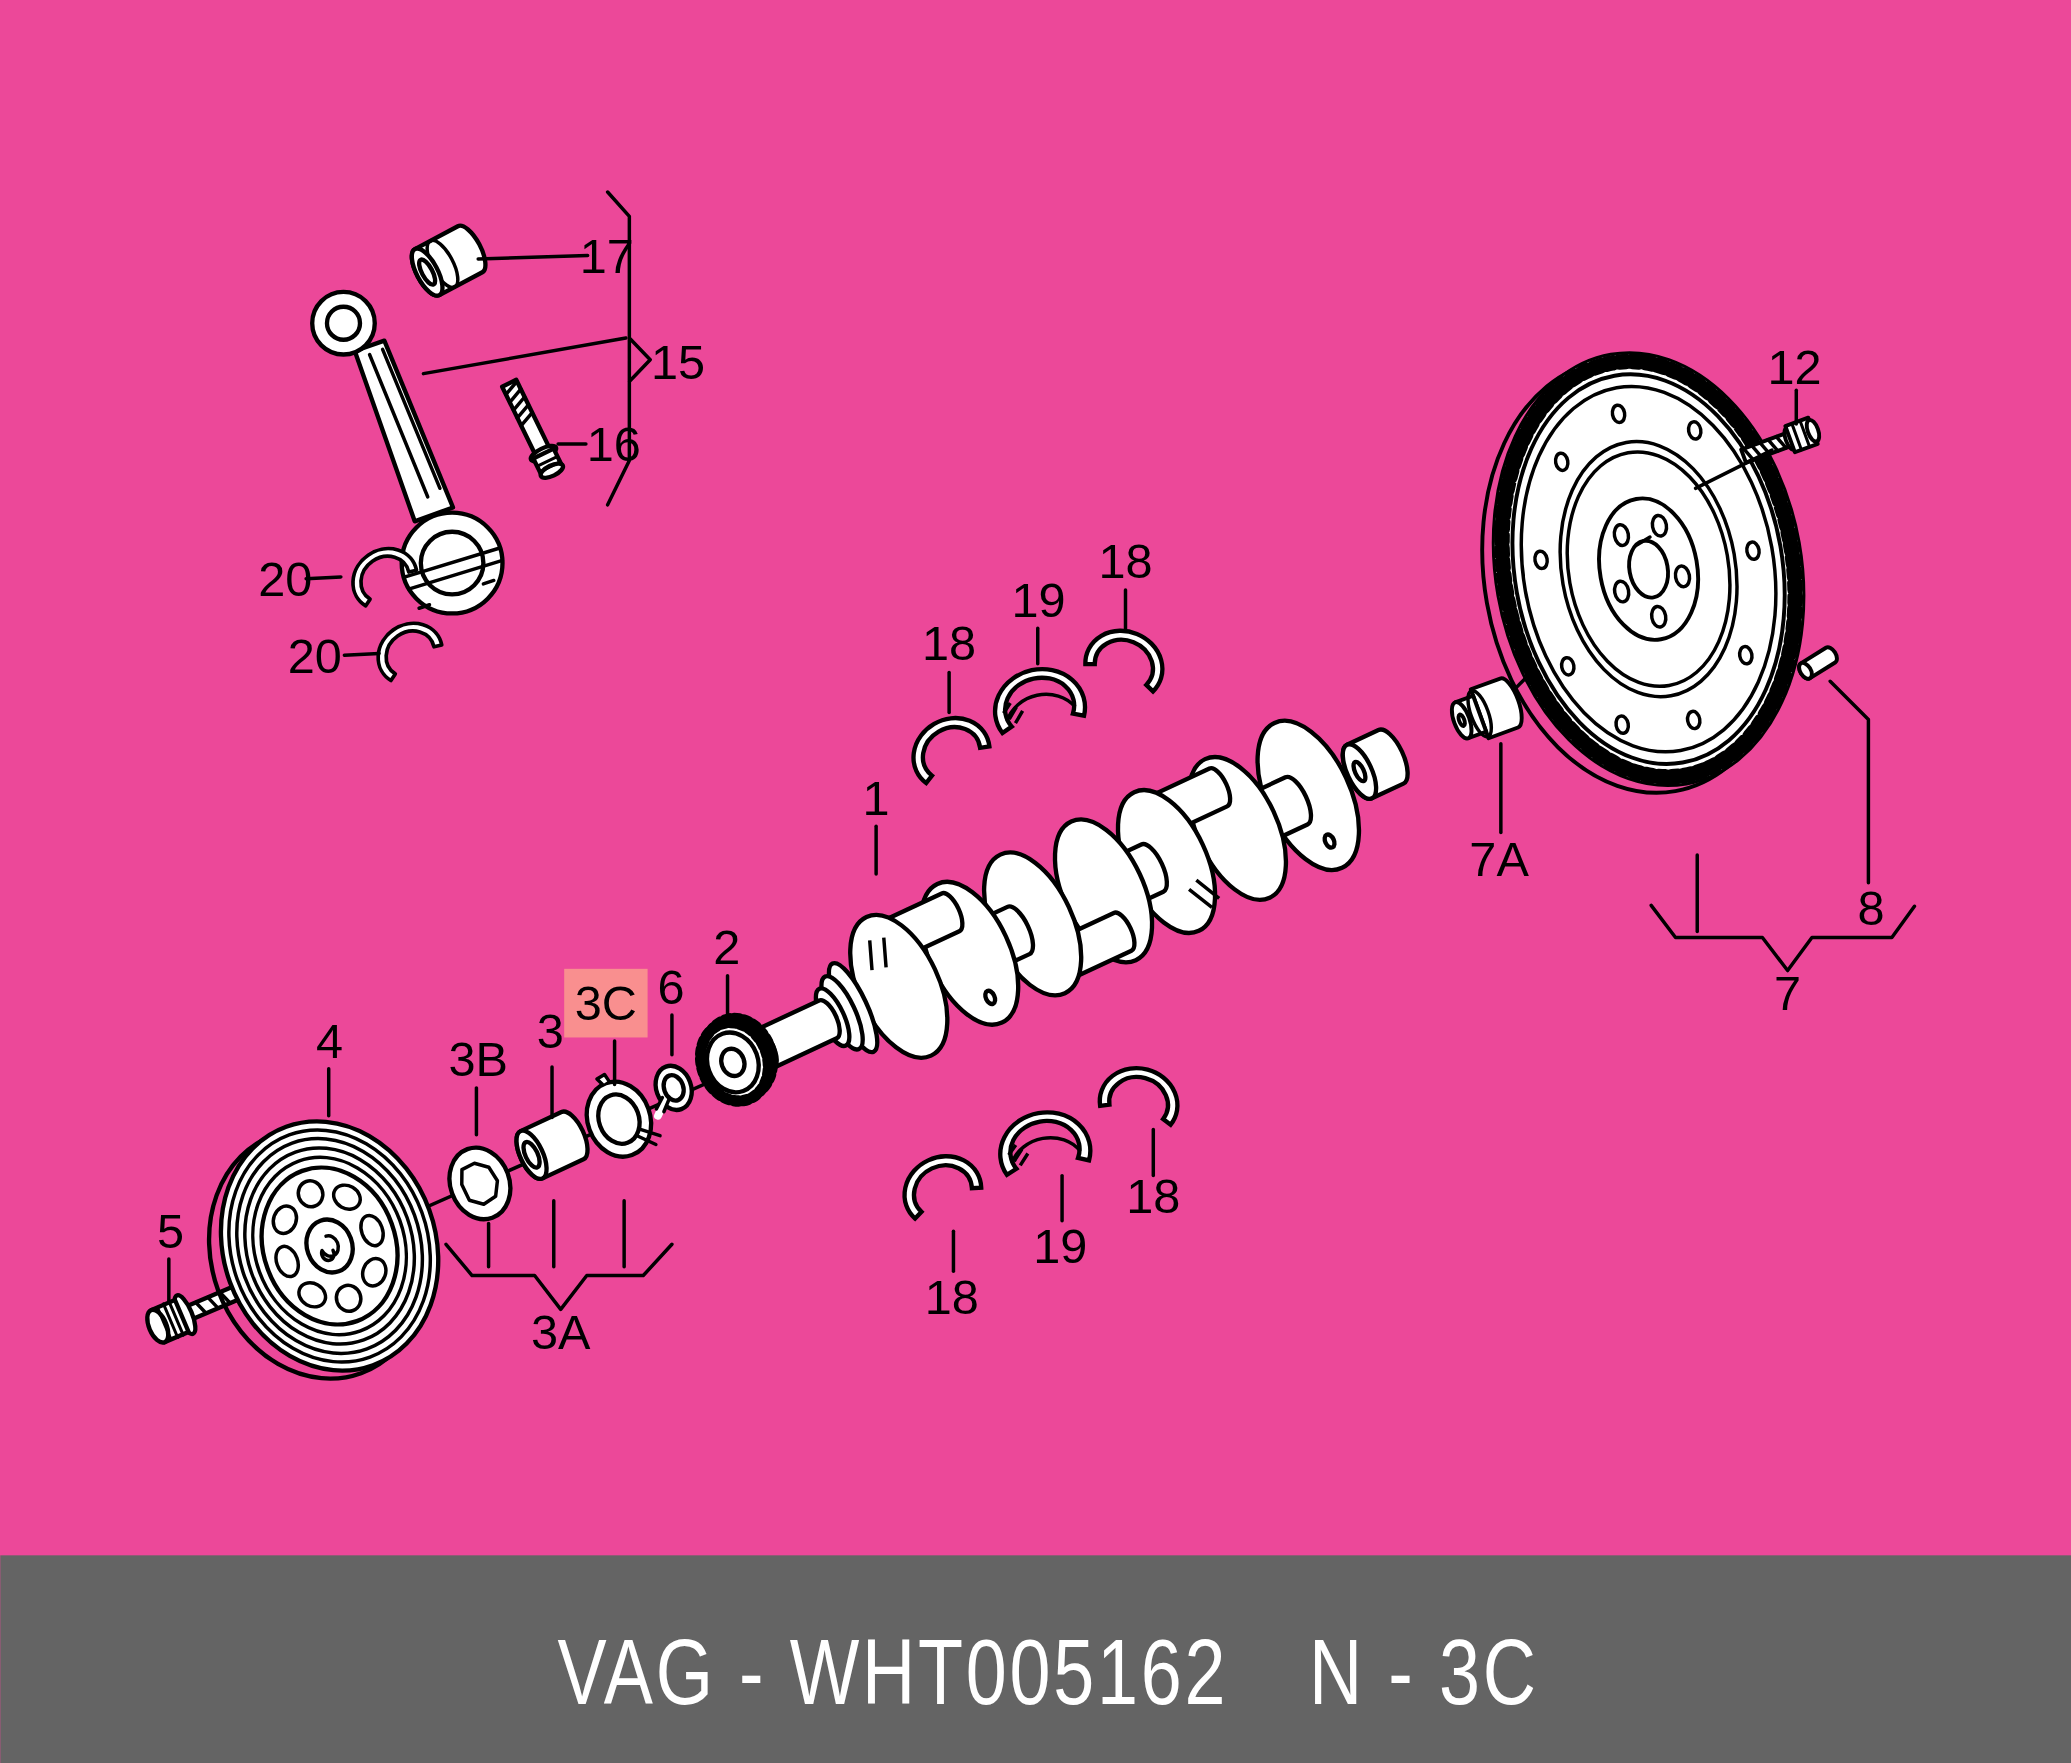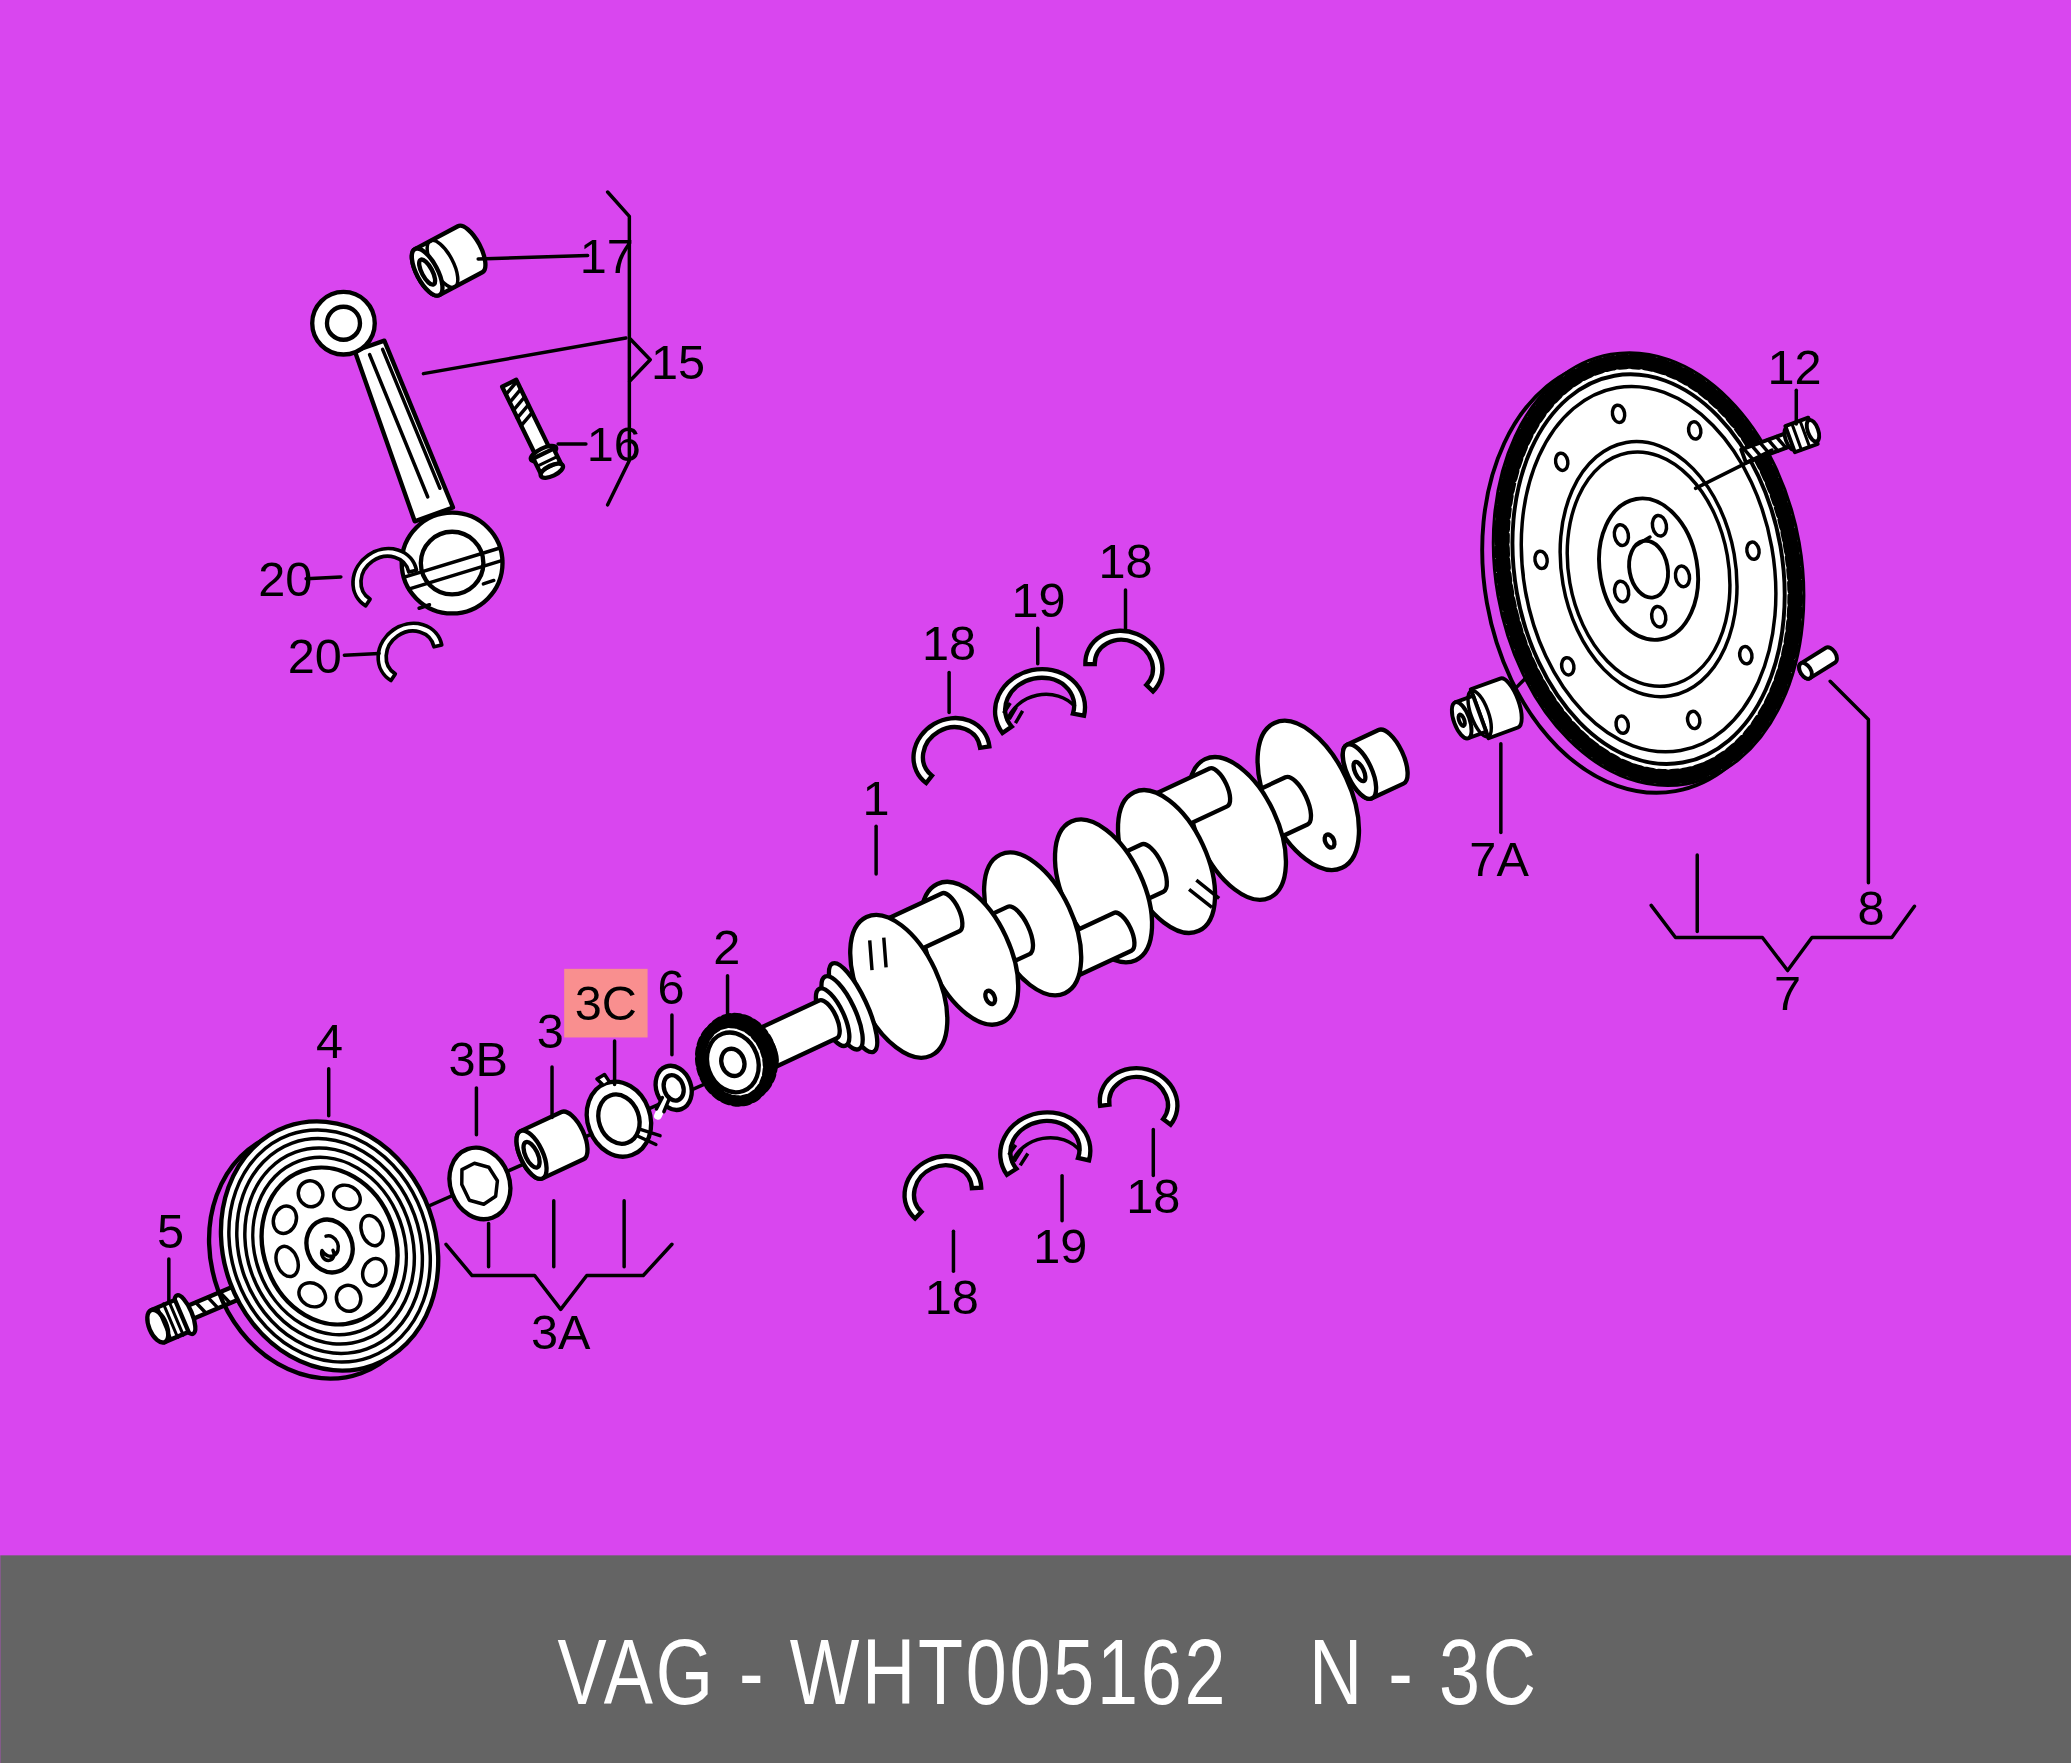--- a/index.html
+++ b/index.html
@@ -1,16 +1,16 @@
 <!DOCTYPE html>
 <html style="font-size:14px"><head>
 <meta charset="utf-8">
 <style>
   html,body{margin:0;padding:0;background:#fff;}
-  .stage{position:relative;width:2072px;height:1763px;background:#d946ef;overflow:hidden;
+  .stage{position:relative;width:2072px;height:1763px;background:#ec4899;overflow:hidden;
          font-family:"Liberation Sans",sans-serif;}
   svg{display:block}
   .lbl{font-family:"Liberation Sans",sans-serif;font-size:56px;fill:#000;}
   .footer-text{font-family:"Liberation Sans",sans-serif;font-size:106px;letter-spacing:4px;}
 </style>
 </head>
 <body>
 
 <div class="stage">
 <svg width="2072" height="1763" viewBox="0 0 2384 2029">

